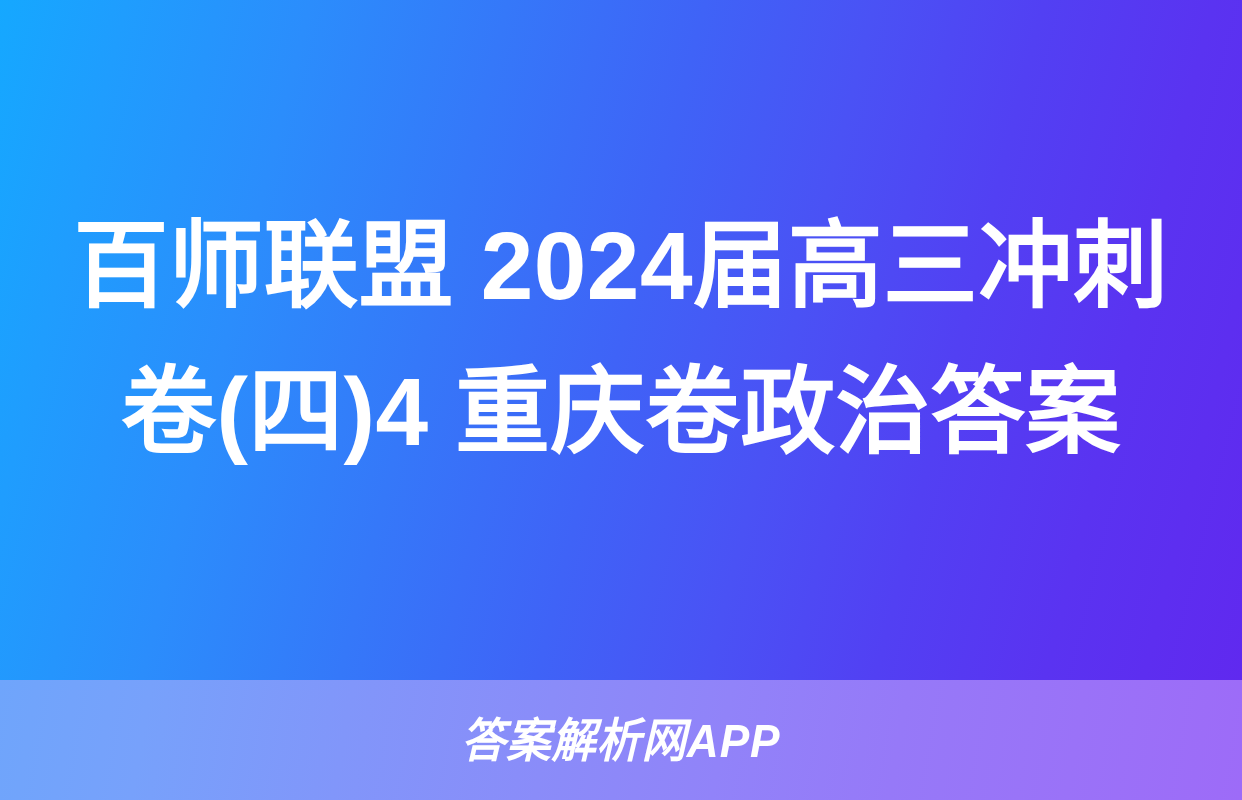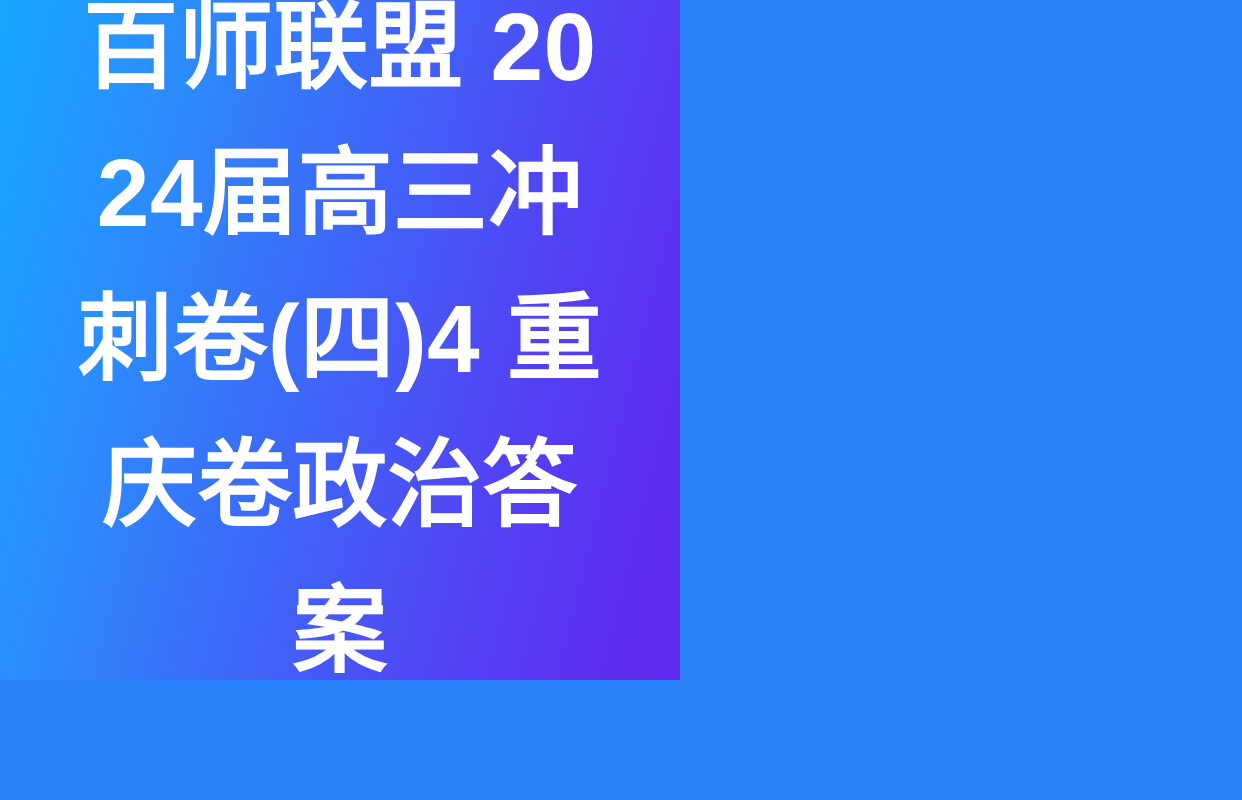--- a/index.html
+++ b/index.html
@@ -13,21 +13,21 @@
     overflow: hidden;
     font-family: "Liberation Sans", "DejaVu Sans", sans-serif;
     background: #2b83fb;
   }
 
   .poster {
     position: relative;
     width: 1242px;
     height: 800px;
     display: flex;
-    flex-direction: row;
+    flex-direction: column;
     overflow: hidden;
   }
 
   
   .hero {
     position: relative;
     flex: 0 0 680px;
     height: 680px;
     background:
       linear-gradient(104deg,
@@ -99,14 +99,17 @@
 </style>
 </head>
 <body>
 
 <div class="poster">
 
   <section class="hero">
     <h1 class="hero-title">百师联盟 2024届高三冲刺卷(四)4 重庆卷政治答案</h1>
   </section>
 
+  <footer class="footer-band">
+    <div class="footer-watermark">答案解析网APP</div>
+  </footer>
 
 </div>
 
 </body></html>

